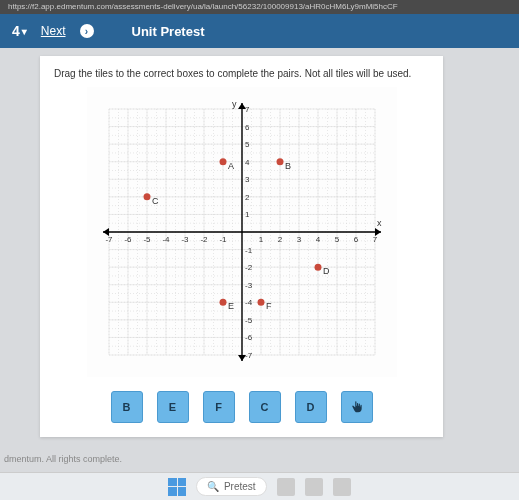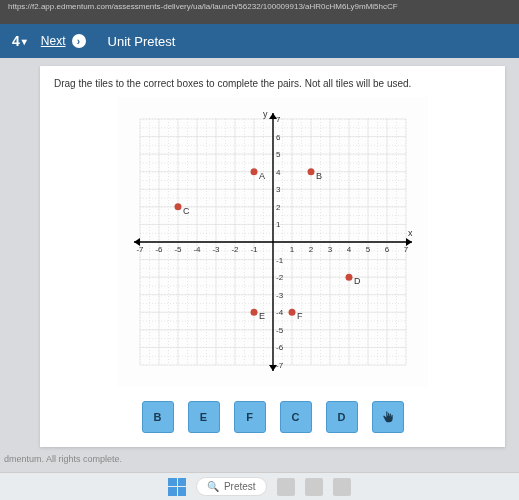--- a/index.html
+++ b/index.html
@@ -1,27 +1,27 @@
 <!DOCTYPE html>
 <html><head>
 <meta charset="utf-8">
 <style>
   * { box-sizing: border-box; margin: 0; padding: 0; }
   body { font-family: Arial, sans-serif; background: #d8dadd; width: 519px; height: 500px; overflow: hidden; position: relative; }
   
-  .url-bar { background: #4a4a4a; color: #ccc; font-size: 8px; padding: 2px 8px; height: 24px; overflow: hidden; white-space: nowrap; }
+  .url-bar { background: #4a4a4a; color: #ccc; font-size: 8px; padding: 2px 8px; height: 14px; overflow: hidden; white-space: nowrap; }
   
   .nav-bar { background: #2a6496; color: #fff; height: 34px; display: flex; align-items: center; padding: 0 12px; gap: 14px; }
   .nav-num { font-size: 14px; font-weight: bold; display: flex; align-items: center; gap: 2px; }
   .nav-chev { font-size: 10px; }
-  .nav-next { font-size: 12px; display: flex; align-items: center; gap: 6px; text-decoration: underline; }
+  .nav-next { font-size: 12px; display: flex; align-items: center; gap: 14px; text-decoration: underline; }
   .nav-next-icon { width: 14px; height: 14px; border-radius: 50%; background: #fff; color: #2a6496; display: flex; align-items: center; justify-content: center; font-size: 10px; font-weight: bold; }
-  .nav-title { font-size: 13px; margin-left: 8px; }
-  
-  .content { background: #fff; margin: 8px 0 16px 40px; padding: 12px 14px 14px 14px; width: 465px; box-shadow: 0 1px 3px rgba(0,0,0,.15); }
+  .nav-title { font-size: 13px; margin-left: 24px; font-weight: bold; }
+  
+  .content { background: #fff; margin: 8px 0 16px 40px; padding: 12px 14px 14px 14px; width: 403px; box-shadow: 0 1px 3px rgba(0,0,0,.15); }
   .instruction { font-size: 10px; color: #333; margin-bottom: 8px; }
   
   .chart-wrap { display: flex; justify-content: center; }
   svg.chart { background: #fdfdfd; }
   .grid-line { stroke: #d9d9d9; stroke-width: 0.5; }
   .grid-dotted { stroke: #d0d0d0; stroke-width: 0.5; stroke-dasharray: 1 2; }
   .axis { stroke: #000; stroke-width: 1.4; }
   .tick { font-size: 8px; fill: #333; text-anchor: middle; }
   .ticky { font-size: 8px; fill: #333; text-anchor: start; }
   .axis-label { font-size: 9px; fill: #333; }

